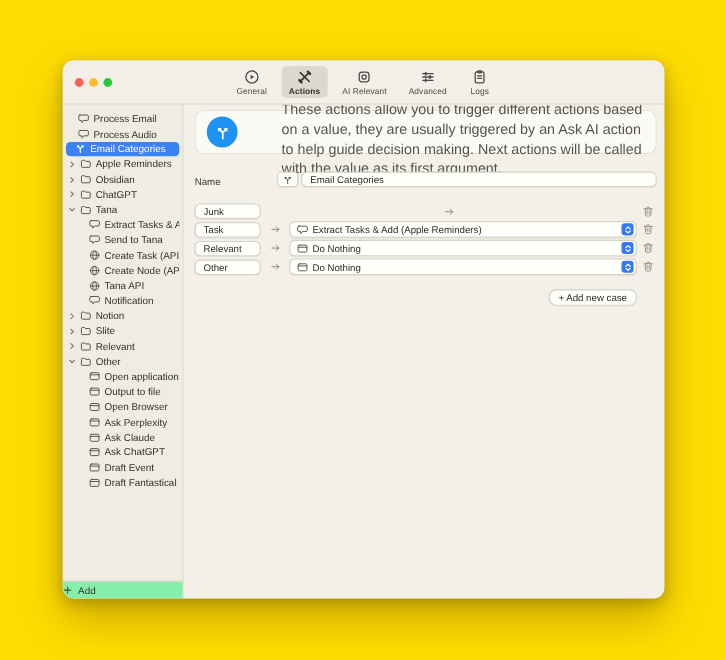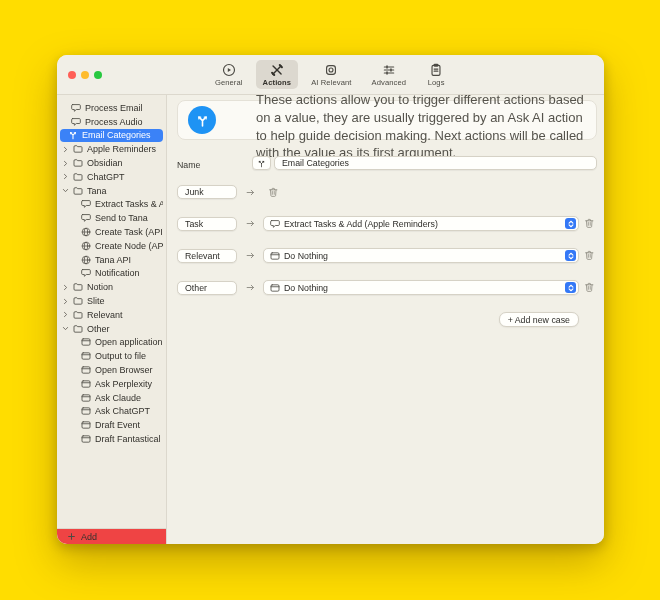--- a/index.html
+++ b/index.html
@@ -49,21 +49,21 @@
   }
   .sb-item.folder { padding-left:2px; }
   .sb-item.child { padding-left:21px; }
   .sb-item.selected { background:#3b82f7; color:#ffffff; padding-left:8px; }
   .sb-item .chev { width:7px; height:7px; flex:0 0 7px; color:#6e6b62; display:block; }
   .sb-item .s-icon { width:10px; height:10px; flex:0 0 10px; display:block; color:#4c4a43; }
   .sb-item.selected .s-icon { color:#ffffff; }
   .sb-item .s-label { overflow:hidden; text-overflow:clip; }
   .sb-add {
     flex:0 0 16px; border-top:1px solid #dcd8cd; display:flex; align-items:center;
-    gap:5px; padding-left:10px; font-size:9px; color:#34322d; background:#ef4444;
+    gap:5px; font-size:9px; color:#34322d; background:#86efac;
   }
   .sb-add .p-icon { width:9px; height:9px; color:#4c4a43; }
   
   .content { flex:1; background:#f2f0e7; padding:5px 7px 0 10px; overflow:hidden; }
   .card {
     background:#fbfaf5; border:1px solid #e4e1d7; border-radius:8px;
     height:40px; display:flex; align-items:center; gap:12px; padding:0 12px 0 10px;
   }
   .card .big-icon {
     width:28px; height:28px; border-radius:50%; flex:0 0 28px;
@@ -82,21 +82,21 @@
     display:flex; align-items:center; justify-content:center; color:#3a3833; margin-right:3px;
     box-shadow:0 .5px 1px rgba(0,0,0,.06);
   }
   .mini-btn svg { width:9px; height:9px; }
   .tinput {
     flex:1; height:14px; background:#fffffc; border:1px solid #d6d2c6; border-radius:5px;
     font-size:8.8px; color:#2e2d29; padding:0 7px; font-family:"Liberation Sans",sans-serif;
     outline:none; box-shadow:0 .5px 1px rgba(0,0,0,.05);
   }
   .cases { margin-top:15px; }
-  .case-row { display:flex; align-items:center; margin-bottom:17px; }
+  .case-row { display:flex; align-items:center; margin-bottom:2px;justify-content:space-between; }
   .case-key {
     width:60px; flex:0 0 60px; height:14px; background:#fffffc; border:1px solid #d6d2c6;
     border-radius:5px; font-size:8.8px; color:#2e2d29; padding:0 7px; outline:none;
     font-family:"Liberation Sans",sans-serif; box-shadow:0 .5px 1px rgba(0,0,0,.05);
   }
   .case-arrow { width:26px; flex:0 0 26px; display:flex; justify-content:center; color:#8a887f; }
   .case-arrow svg { width:9px; height:9px; }
   .case-select {
     flex:1; height:15px; background:#fffffc; border:1px solid #d6d2c6; border-radius:5px;
     display:flex; align-items:center; gap:4px; padding:0 2px 0 6px;

